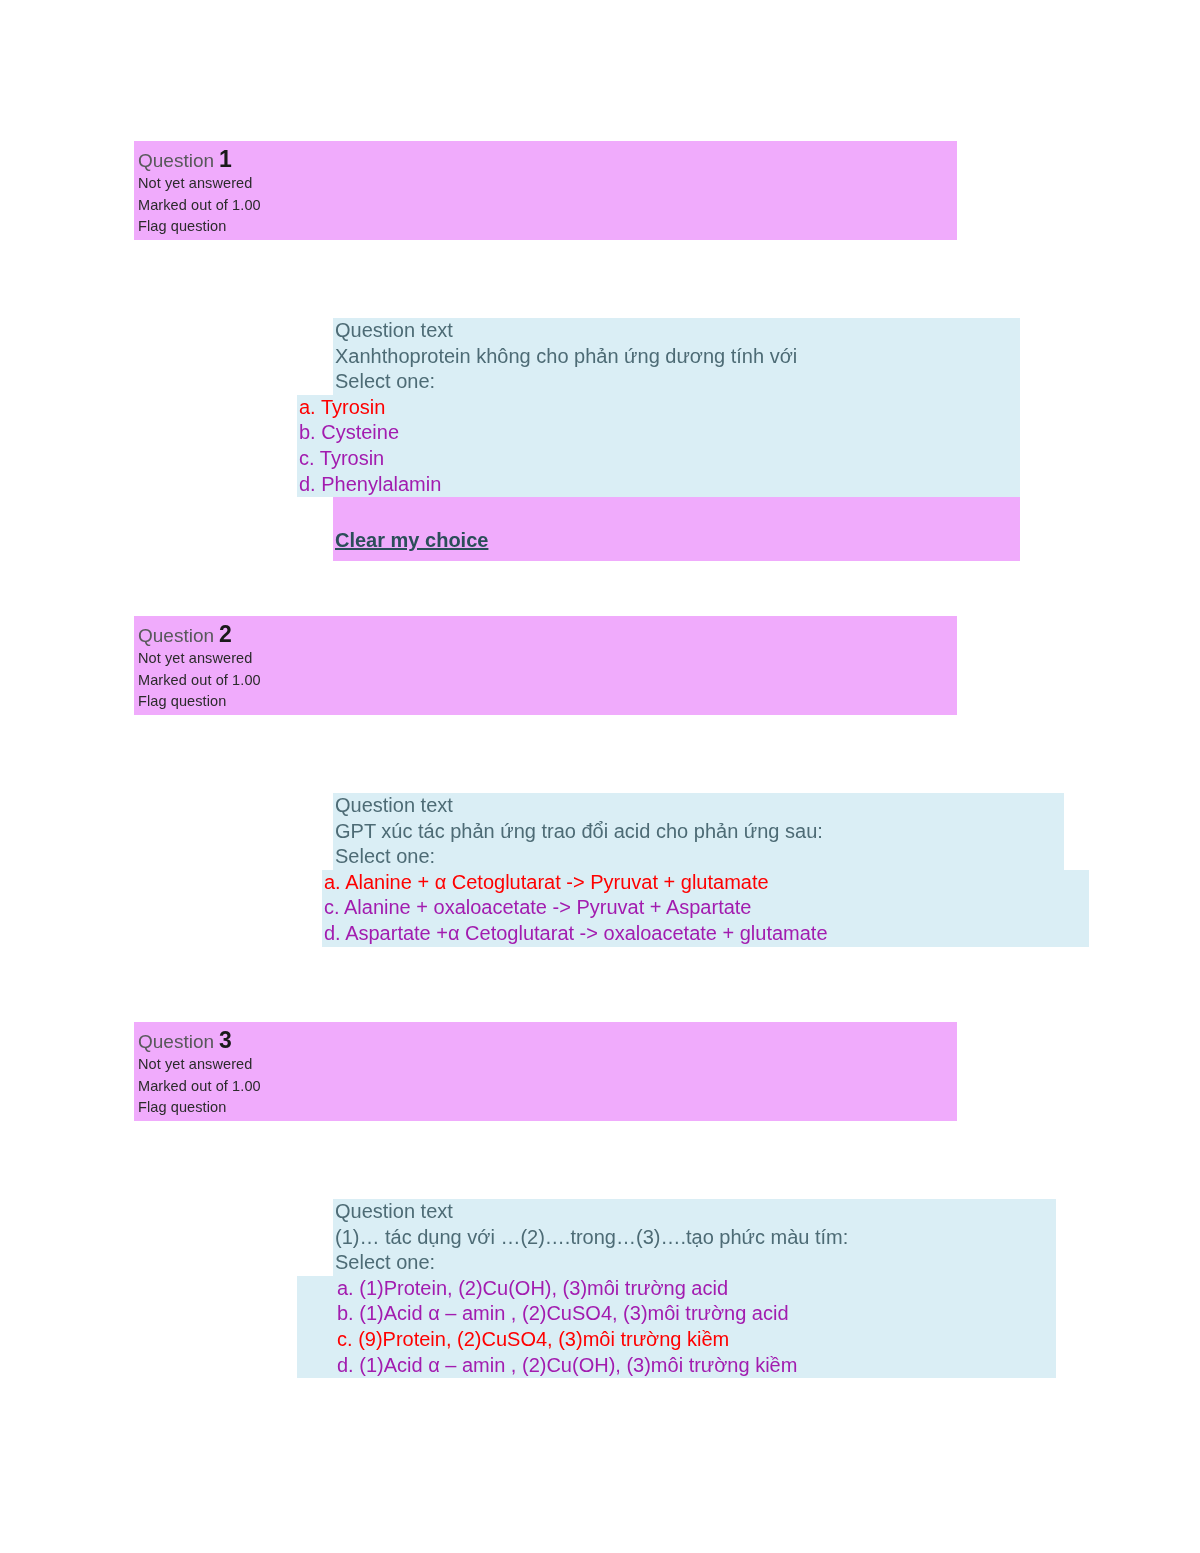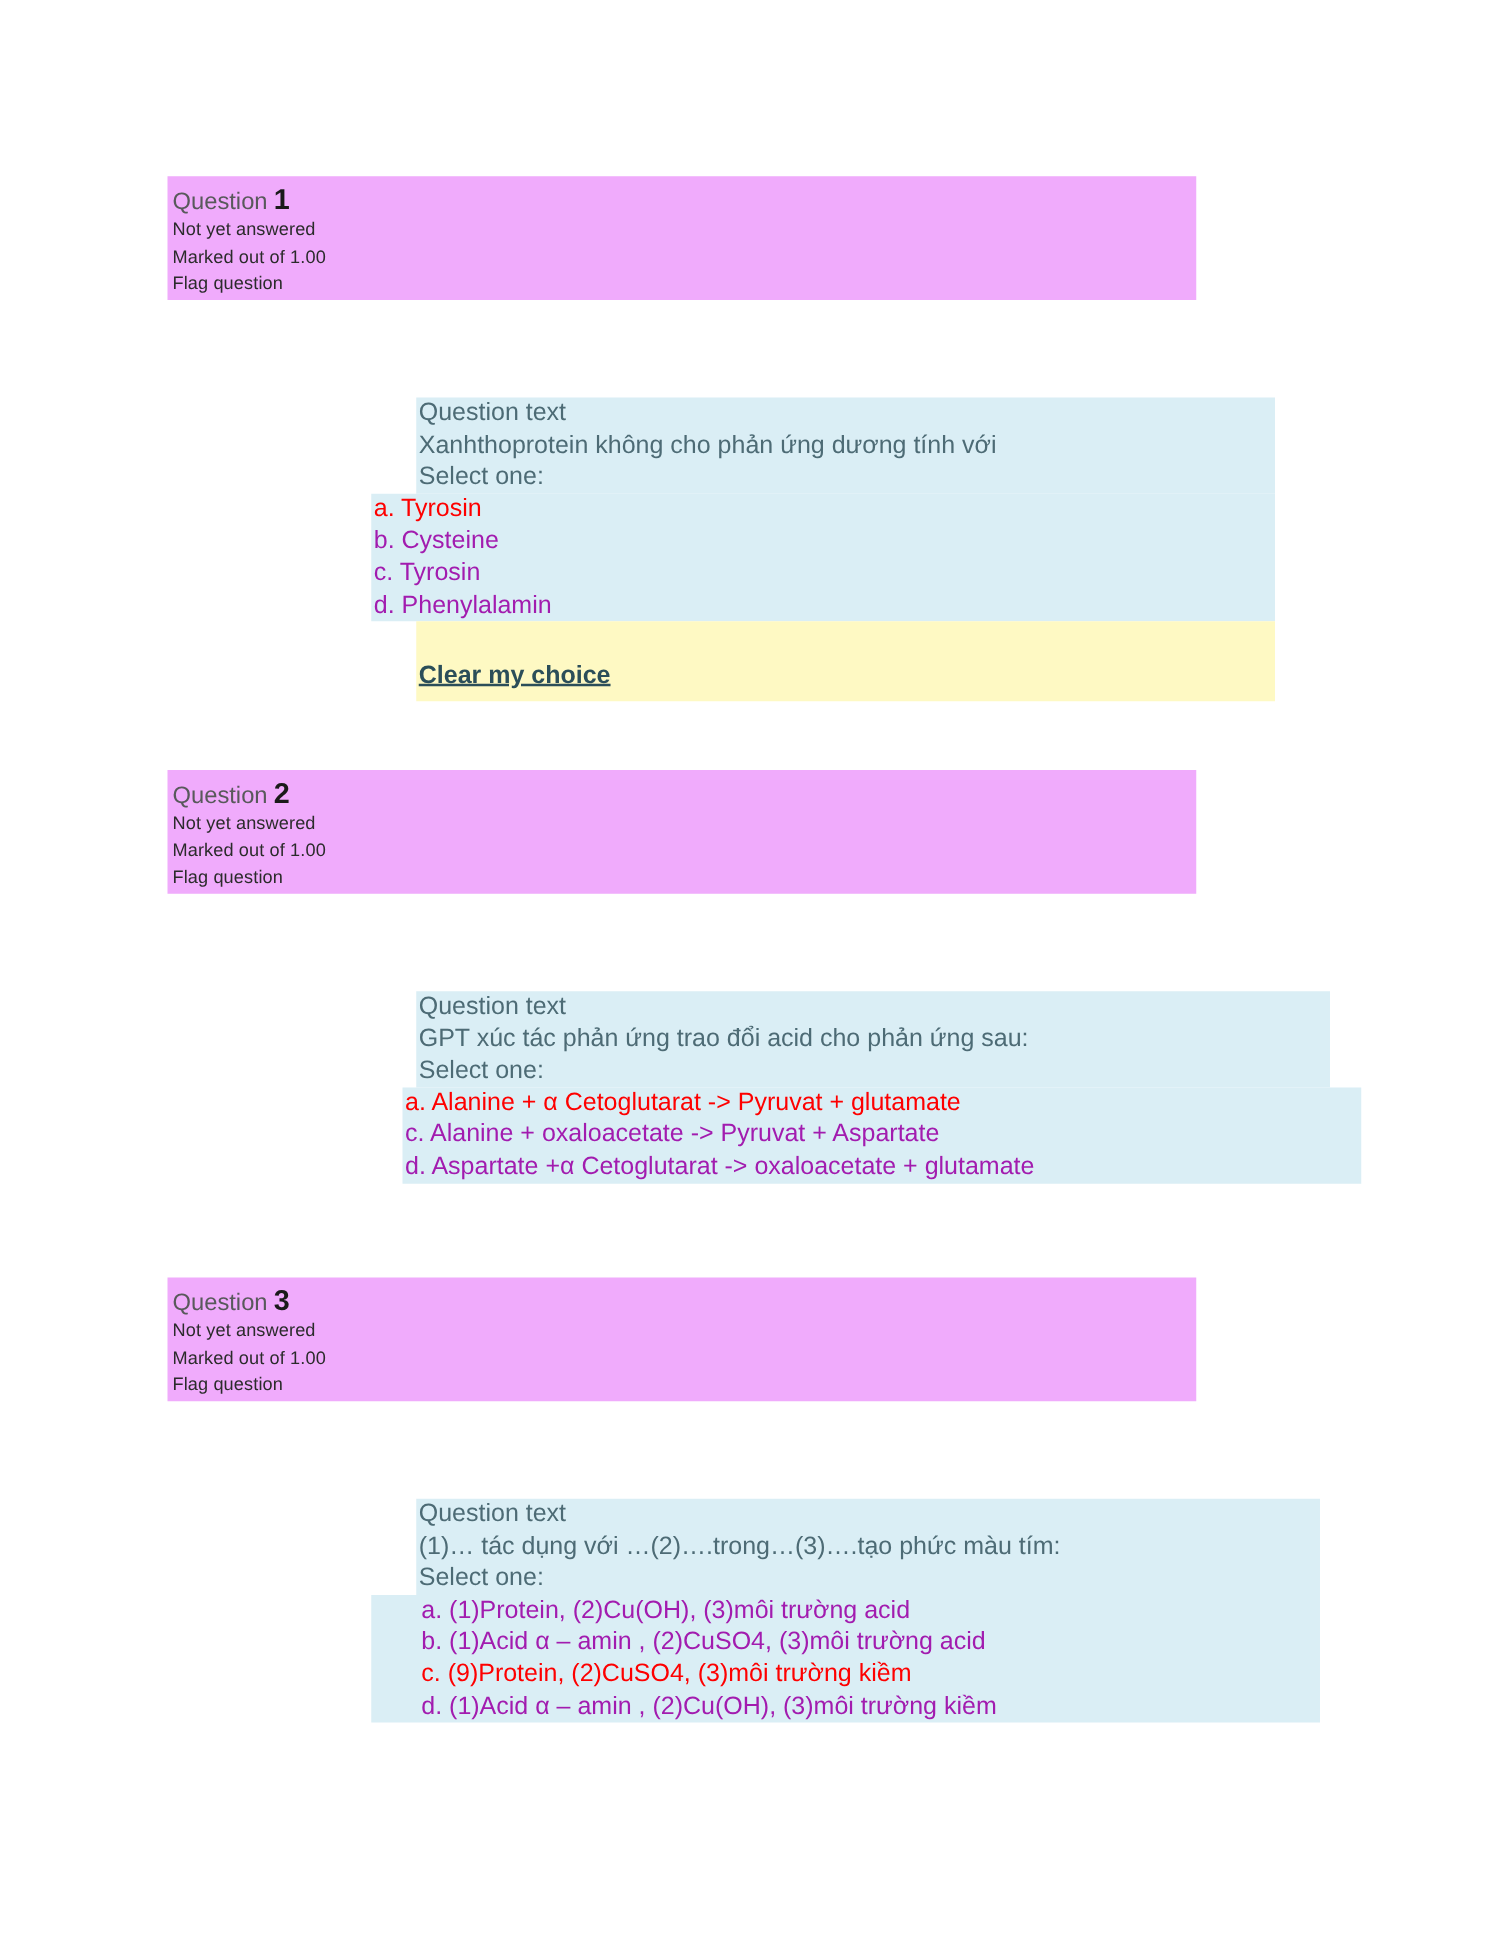--- a/index.html
+++ b/index.html
@@ -79,21 +79,21 @@
   .q-option {
     font-size: 20px;
     line-height: 25.6px;
     white-space: nowrap;
     color: #a21caf;
   }
   .q-option.correct {
     color: #fe0000;
   }
   .q-tail {
-    background: #fef9c3;
+    background: #f0abfc;
     margin-left: 36px;
     width: 687px;
     box-sizing: border-box;
     padding-left: 2px;
   }
   .q-tail-spacer {
     height: 30px;
   }
   .clear-choice {
     display: inline-block;

